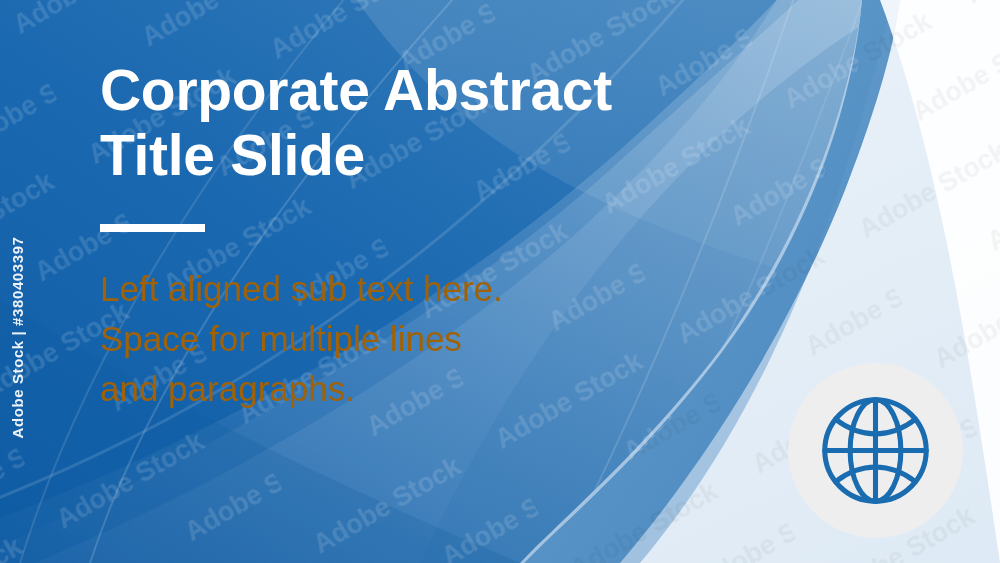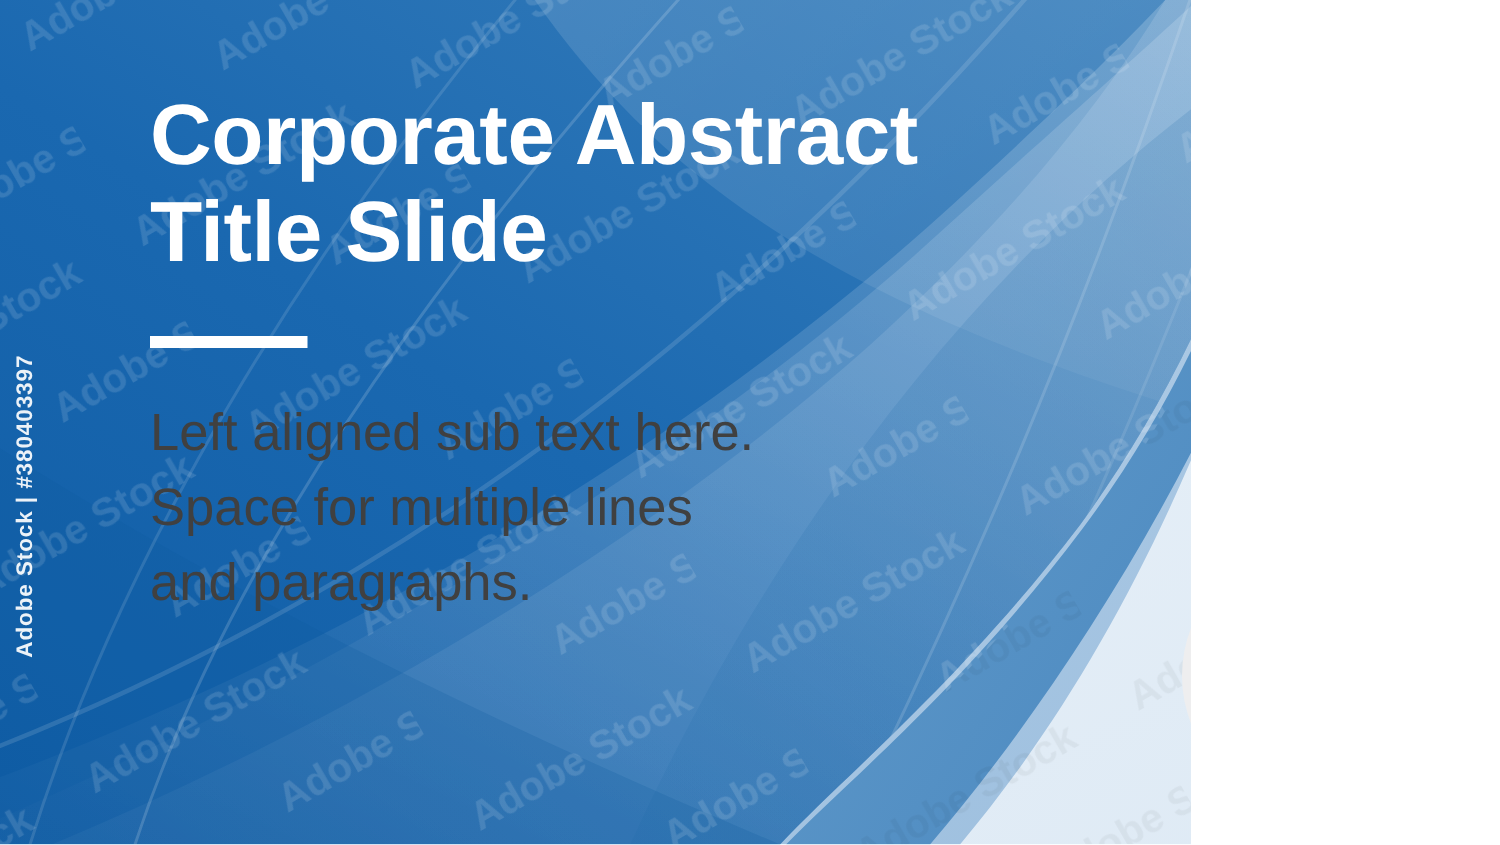--- a/index.html
+++ b/index.html
@@ -3,21 +3,21 @@
 <meta charset="utf-8">
 <title>Corporate Abstract Title Slide</title>
 <style>
   html, body {
     margin: 0;
     padding: 0;
     background: #ffffff;
   }
   #slide {
     position: relative;
-    width: 794px;
+    width: 1000px;
     height: 563px;
     overflow: hidden;
     background: #ffffff;
     font-family: "Liberation Sans", sans-serif;
   }
   #bg-svg, #wm-svg {
     position: absolute;
     top: 0; left: 0;
     width: 1000px;
     height: 563px;
@@ -44,21 +44,21 @@
     width: 105px;
     height: 8px;
     background: #ffffff;
     margin-top: 36px;
   }
   .subtitle {
     margin-top: 32px;
     font-size: 35px;
     line-height: 50px;
     font-weight: 400;
-    color: #404040;
+    color: #a16207;
     white-space: pre-line;
   }
 
   
   .globe-badge {
     position: absolute;
     left: 788px;
     top: 363px;
     width: 175px;
     height: 175px;

